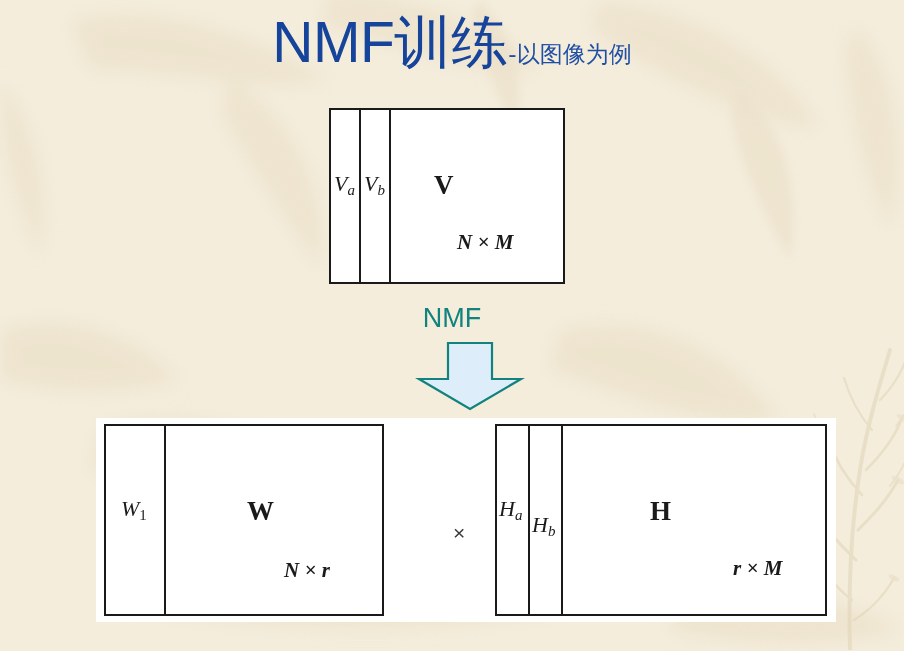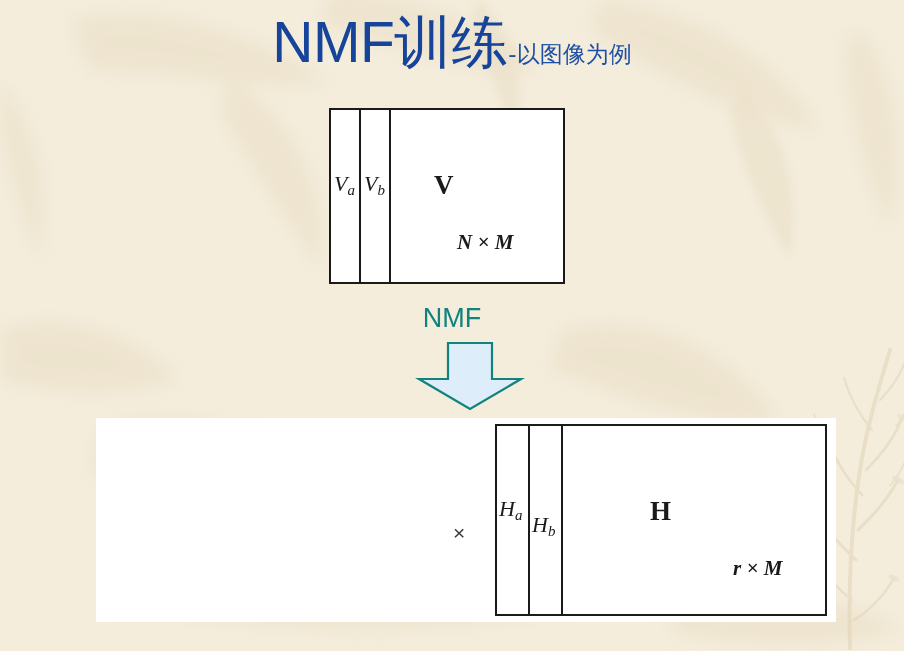--- a/index.html
+++ b/index.html
@@ -267,20 +267,28 @@
     <div id="v-lab-dim" class="mlabel lab-dim">N × M</div>
   </div>
 
   <div id="nmf-text">NMF</div>
   <svg id="nmf-arrow" viewBox="0 0 110 70" preserveAspectRatio="none">
     <polygon points="33,2 77,2 77,38 106,38 55,68 4,38 33,38" fill="#ddeefa" stroke="#11827d" stroke-width="2.2" stroke-linejoin="miter"></polygon>
   </svg>
 
   <div id="bottom-band"></div>
 
+  <div id="w-group">
+    <div id="w-box" class="mbox">
+      <div id="w-col-1" class="mcol"></div>
+    </div>
+    <div id="w-lab-1" class="mlabel lab-small lab-italic"><span>W</span><span class="sub" style="font-style:normal">1</span></div>
+    <div id="w-lab-main" class="mlabel lab-big">W</div>
+    <div id="w-lab-dim" class="mlabel lab-dim">N × r</div>
+  </div>
 
   <div id="times-sign">×</div>
 
   <div id="h-group">
     <div id="h-box" class="mbox">
       <div id="h-col-a" class="mcol"></div>
       <div id="h-col-b" class="mcol"></div>
     </div>
     <div id="h-lab-a" class="mlabel lab-small lab-italic"><span>H</span><span class="sub">a</span></div>
     <div id="h-lab-b" class="mlabel lab-small lab-italic"><span>H</span><span class="sub">b</span></div>

